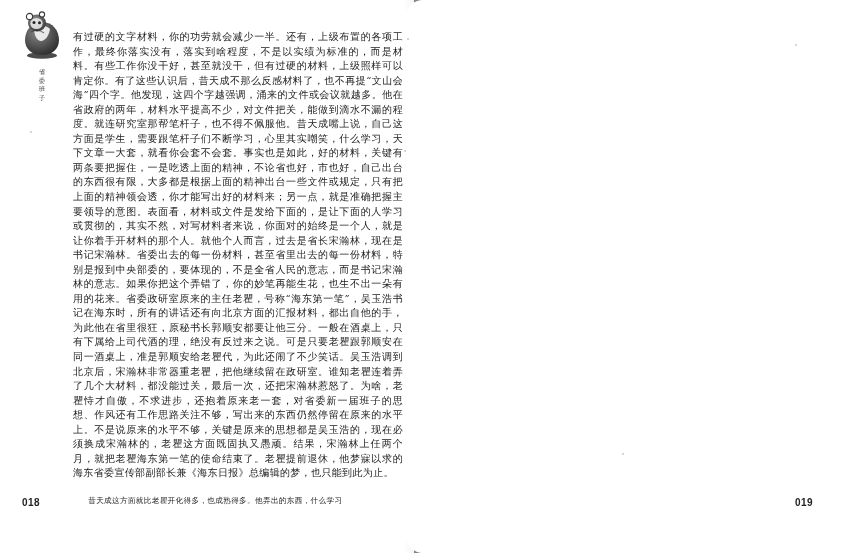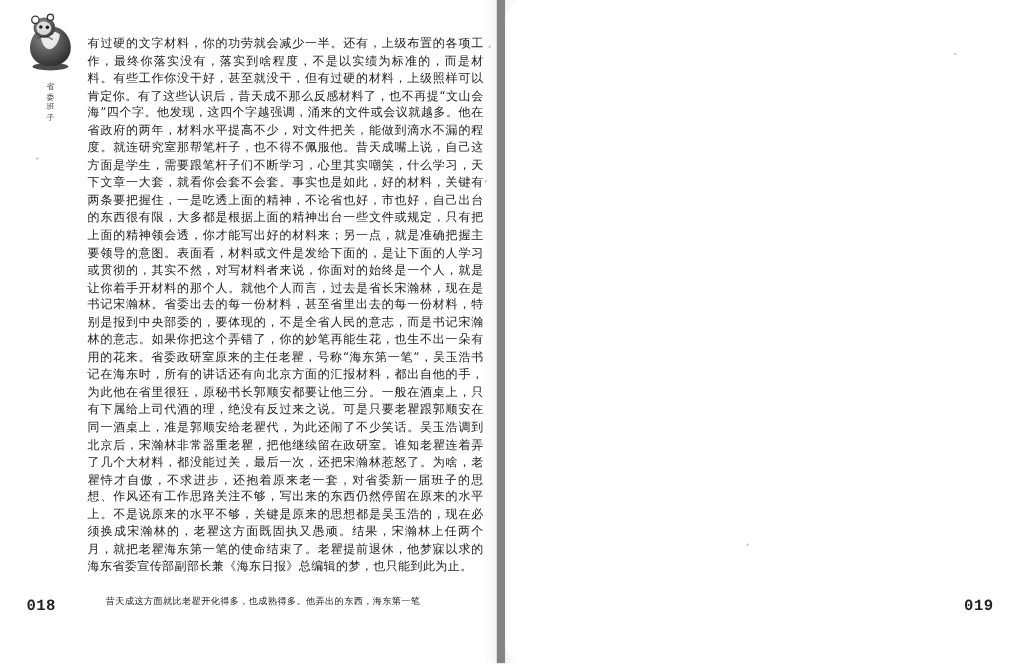--- a/index.html
+++ b/index.html
@@ -45,21 +45,21 @@
   }
 
   
   .page {
     position: absolute;
     top: 0;
     height: 553px;
     background: #ffffff;
   }
   .page-left  { left: 0;     width: 414px; }
-  .page-right { left: 421px; width: 427px; border-radius: 17px; }
+  .page-right { left: 406px; width: 427px; border-radius: 17px; }
 
   
   .margin-ornament {
     position: absolute;
     left: 18px;
     top: 8px;
     width: 48px;
     height: 110px;
   }
   .ornament-art {
@@ -102,22 +102,22 @@
   .para {
     margin: 0;
     text-indent: 2em;
   }
   .para.no-indent { text-indent: 0; }
 
   
   .folio {
     position: absolute;
     bottom: 0;
-    font-family: Liberation Mono, monospace;
-    font-size: 13px;
+    font-family: Liberation Sans, sans-serif;
+    font-size: 10px;
     font-weight: bold;
     color: #222;
     letter-spacing: 0.4px;
   }
   .folio-left  { left: 22px;  top: 497px; }
   .folio-right { right: 20px; top: 497px; }
 
   .runline {
     position: absolute;
     font-family: "DejaVu Serif", serif;
@@ -181,21 +181,21 @@
         <span>委</span>
         <span>班</span>
         <span>子</span>
       </div>
     </div>
 
     <div class="body-col body-left">
       <p class="para no-indent">有过硬的文字材料，你的功劳就会减少一半。还有，上级布置的各项工作，最终你落实没有，落实到啥程度，不是以实绩为标准的，而是材料。有些工作你没干好，甚至就没干，但有过硬的材料，上级照样可以肯定你。有了这些认识后，昔天成不那么反感材料了，也不再提“文山会海”四个字。他发现，这四个字越强调，涌来的文件或会议就越多。他在省政府的两年，材料水平提高不少，对文件把关，能做到滴水不漏的程度。就连研究室那帮笔杆子，也不得不佩服他。昔天成嘴上说，自己这方面是学生，需要跟笔杆子们不断学习，心里其实嘲笑，什么学习，天下文章一大套，就看你会套不会套。事实也是如此，好的材料，关键有两条要把握住，一是吃透上面的精神，不论省也好，市也好，自己出台的东西很有限，大多都是根据上面的精神出台一些文件或规定，只有把上面的精神领会透，你才能写出好的材料来；另一点，就是准确把握主要领导的意图。表面看，材料或文件是发给下面的，是让下面的人学习或贯彻的，其实不然，对写材料者来说，你面对的始终是一个人，就是让你着手开材料的那个人。就他个人而言，过去是省长宋瀚林，现在是书记宋瀚林。省委出去的每一份材料，甚至省里出去的每一份材料，特别是报到中央部委的，要体现的，不是全省人民的意志，而是书记宋瀚林的意志。如果你把这个弄错了，你的妙笔再能生花，也生不出一朵有用的花来。省委政研室原来的主任老瞿，号称“海东第一笔”，吴玉浩书记在海东时，所有的讲话还有向北京方面的汇报材料，都出自他的手，为此他在省里很狂，原秘书长郭顺安都要让他三分。一般在酒桌上，只有下属给上司代酒的理，绝没有反过来之说。可是只要老瞿跟郭顺安在同一酒桌上，准是郭顺安给老瞿代，为此还闹了不少笑话。吴玉浩调到北京后，宋瀚林非常器重老瞿，把他继续留在政研室。谁知老瞿连着弄了几个大材料，都没能过关，最后一次，还把宋瀚林惹怒了。为啥，老瞿恃才自傲，不求进步，还抱着原来老一套，对省委新一届班子的思想、作风还有工作思路关注不够，写出来的东西仍然停留在原来的水平上。不是说原来的水平不够，关键是原来的思想都是吴玉浩的，现在必须换成宋瀚林的，老瞿这方面既固执又愚顽。结果，宋瀚林上任两个月，就把老瞿海东第一笔的使命结束了。老瞿提前退休，他梦寐以求的海东省委宣传部副部长兼《海东日报》总编辑的梦，也只能到此为止。</p>
     </div>
 
-    <div class="runline runline-left">昔天成这方面就比老瞿开化得多，也成熟得多。他弄出的东西，海东第一笔</div>
+    <div class="runline runline-left">昔天成这方面就比老瞿开化得多，也成熟得多。他弄出的东西，什么学习</div>
 
     <div class="folio folio-left">018</div>
   </div>
 
   <div class="gutter-shadow-l"></div>
   <div class="gutter"></div>
   <div class="gutter-shadow"></div>
 
   <div class="page page-right">
 

